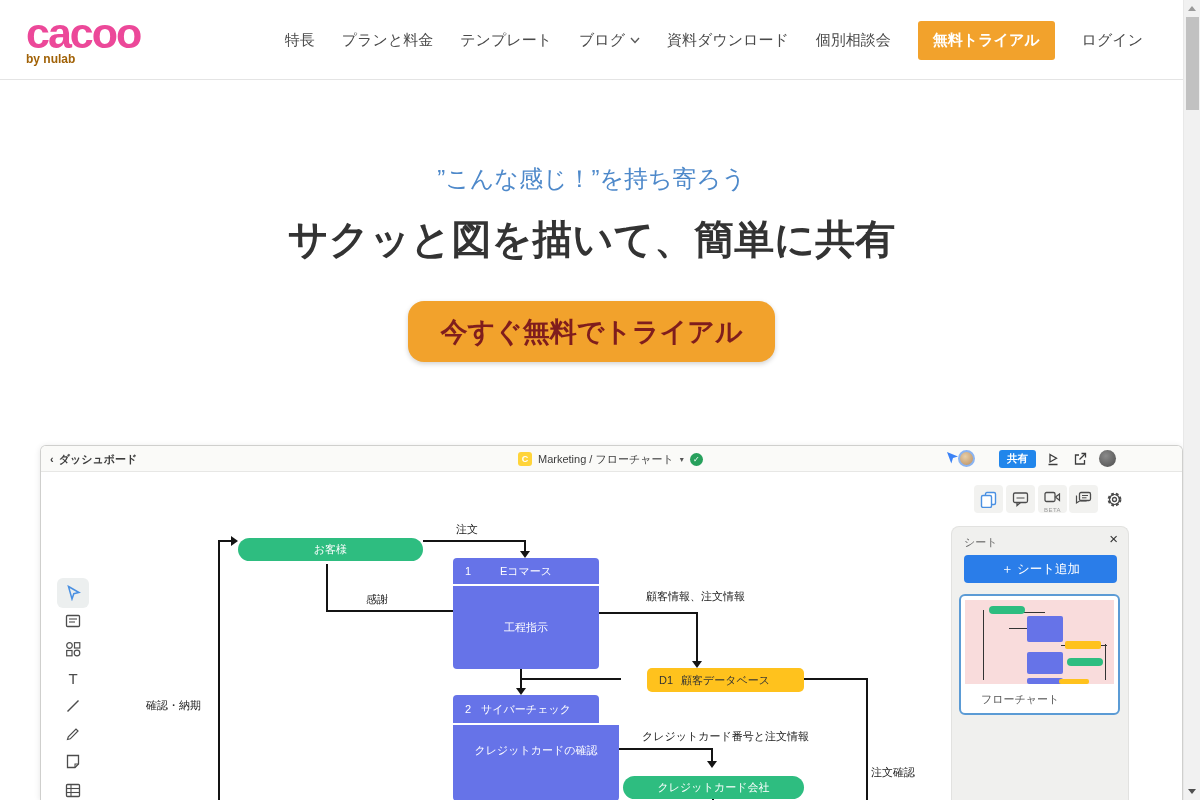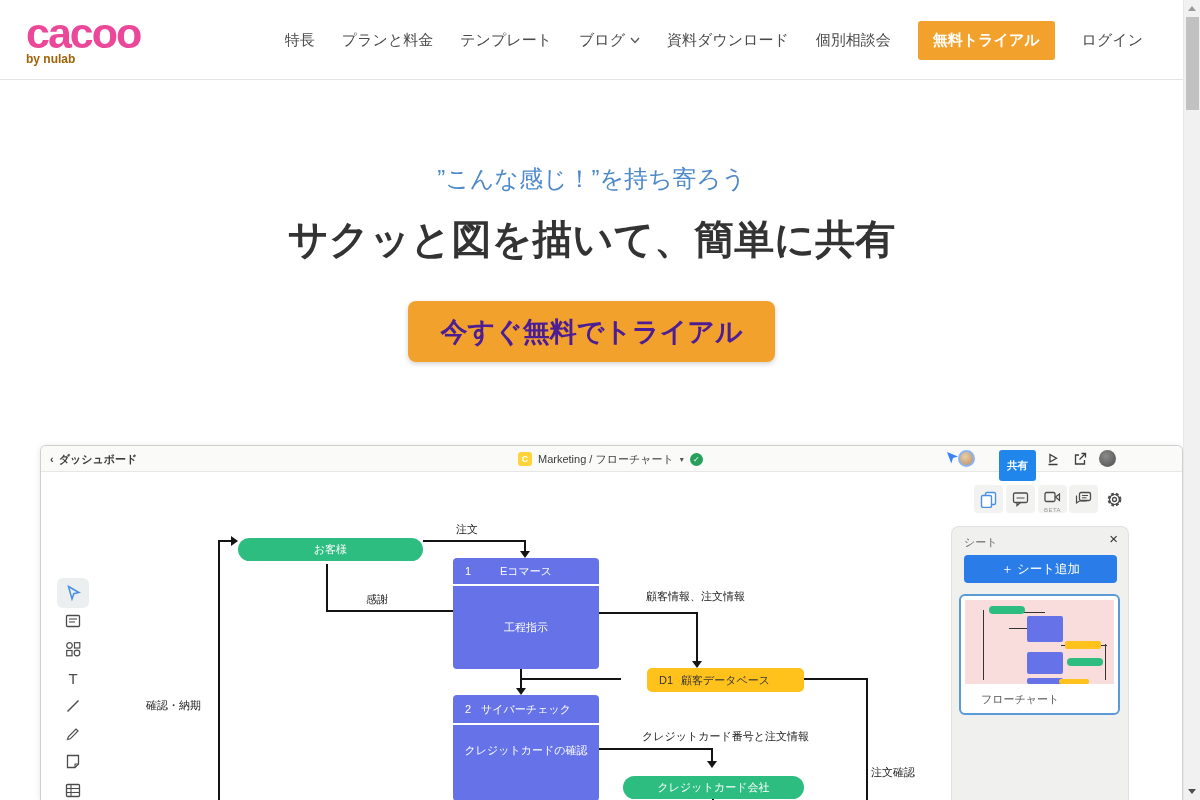--- a/index.html
+++ b/index.html
@@ -11,33 +11,33 @@
   .logo { position:absolute; left:26px; top:12px; cursor:pointer; }
   .logo-main { font-size:43px; font-weight:800; color:#ec4899; letter-spacing:-2px; line-height:1; }
   .logo-sub { font-size:12px; font-weight:700; color:#a16207; text-align:left; margin-top:-3px; }
   .nav-links { position:absolute; right:40px; top:0; height:80px; display:flex; align-items:center; gap:27px; font-size:15px; color:#4a4a4a; }
   .nav-link { cursor:pointer; display:flex; align-items:center; gap:5px; white-space:nowrap; }
   .nav-trial { background:#f2a22c; color:#fff; font-weight:700; padding:10px 15px; border-radius:3px; font-size:15px; cursor:pointer; }
 
   
   .hero-tagline { position:absolute; top:163px; left:0; width:1183px; text-align:center; font-size:24px; color:#4e89ca; }
   .hero-title { position:absolute; top:212px; left:0; width:1183px; text-align:center; font-size:40px; font-weight:800; color:#333; }
-  .hero-cta { position:absolute; left:408px; top:301px; width:367px; height:61px; background:#f2a22c; border-radius:8px; color:#4c1d95; font-size:27px; font-weight:800; display:flex; align-items:center; justify-content:center; box-shadow:0 2px 5px rgba(0,0,0,.18); cursor:pointer; }
+  .hero-cta { position:absolute; left:408px; top:301px; width:367px; height:61px; background:#f2a22c; border-radius:16px; color:#7f1d1d; font-size:27px; font-weight:800; display:flex; align-items:center; justify-content:center; box-shadow:0 2px 5px rgba(0,0,0,.18); cursor:pointer; }
 
   
   .app { position:absolute; left:40px; top:445px; width:1143px; height:355px; border:1px solid #cfcfcd; border-bottom:none; border-radius:6px 6px 0 0; background:#fff; box-shadow:0 1px 6px rgba(0,0,0,.10); overflow:hidden; }
   .app-header { position:absolute; left:0; top:0; width:100%; height:26px; background:#fafaf8; border-bottom:1px solid #e7e7e5; }
   .hdr-back { position:absolute; left:9px; top:0; height:26px; display:flex; align-items:center; gap:5px; font-size:11px; font-weight:700; color:#3c3c3c; cursor:pointer; }
   .hdr-center { position:absolute; left:477px; top:0; height:26px; display:flex; align-items:center; gap:6px; }
   .file-badge { width:14px; height:14px; background:#ffd43a; border-radius:3px; color:#fff; font-size:9px; font-weight:800; display:flex; align-items:center; justify-content:center; }
   .hdr-title { font-size:11px; color:#3c3c3c; }
   .hdr-caret { font-size:8px; color:#555; cursor:pointer; }
   .check-dot { width:13px; height:13px; border-radius:50%; background:#27a05c; color:#fff; font-size:8px; display:flex; align-items:center; justify-content:center; }
   .avatar { position:absolute; top:4px; width:17px; height:17px; border-radius:50%; }
-  .share-btn { position:absolute; left:958px; top:4px; width:37px; height:31px; background:#2186eb; border-radius:3px; color:#fff; font-size:10.5px; font-weight:700; display:flex; align-items:center; justify-content:center; cursor:pointer; }
+  .share-btn { position:absolute; left:958px; top:4px; width:37px; height:18px; background:#2186eb; border-radius:3px; color:#fff; font-size:10.5px; font-weight:700; display:flex; align-items:center; justify-content:center; cursor:pointer; }
   .hdr-ico { position:absolute; top:5px; cursor:pointer; }
 
   
   .tb-btn { position:absolute; top:39px; width:29px; height:28px; background:#f2f2f0; border-radius:4px; display:flex; align-items:center; justify-content:center; cursor:pointer; }
   .tb-btn.nobg { background:transparent; }
   .tb-beta { position:absolute; bottom:0px; left:0; width:100%; text-align:center; font-size:6px; color:#9a9a9a; letter-spacing:.4px; }
 
   
   .lt-sel { position:absolute; left:16px; top:132px; width:32px; height:30px; background:#ecefef; border-radius:6px; }
   .lt-ico { position:absolute; left:23px; width:18px; height:18px; display:flex; align-items:center; justify-content:center; cursor:pointer; color:#4c4c4c; }
@@ -259,21 +259,21 @@
 
     <div class="fl-data" style="left:580px; top:222px; width:157px; height:24px;">
       <span class="fl-num">D1</span>
       <span>顧客データベース</span>
     </div>
 
     <div class="fl-hd" style="left:412px; top:249px; width:146px; height:28px;">
       <span class="fl-num">2</span>
       <span>サイバーチェック</span>
     </div>
-    <div class="fl-bd" style="left:412px; top:279px; width:146px; height:76px; align-items:flex-start; padding-top:18px;">
+    <div class="fl-bd" style="left:412px; top:279px; width:166px; height:76px; align-items:flex-start; padding-top:18px;">
       <span>クレジットカードの確認</span>
     </div>
 
     <div class="fl-pill" style="left:582px; top:322px; width:181px; height:23px;">クレジットカード会社</div>
 
     <div class="fl-lb" style="left:415px; top:76px;">注文</div>
     <div class="fl-lb" style="left:325px; top:146px;">感謝</div>
     <div class="fl-lb" style="left:605px; top:143px;">顧客情報、注文情報</div>
     <div class="fl-lb" style="left:601px; top:283px;">クレジットカード番号と注文情報</div>
     <div class="fl-lb" style="left:830px; top:319px;">注文確認</div>

